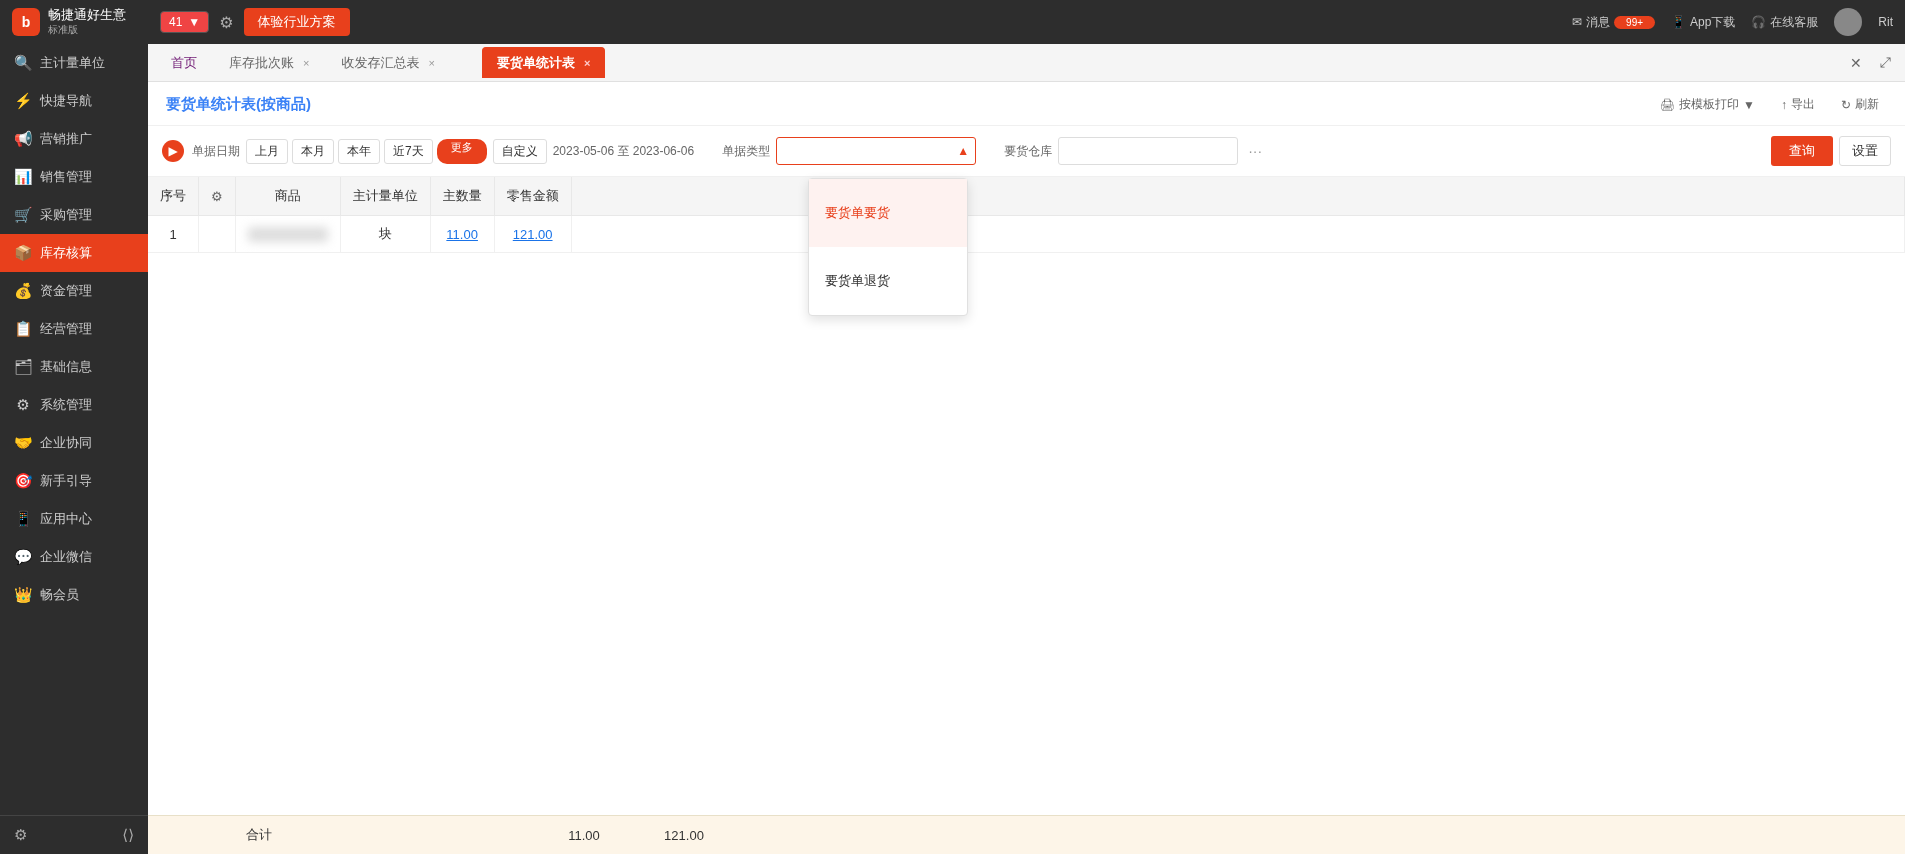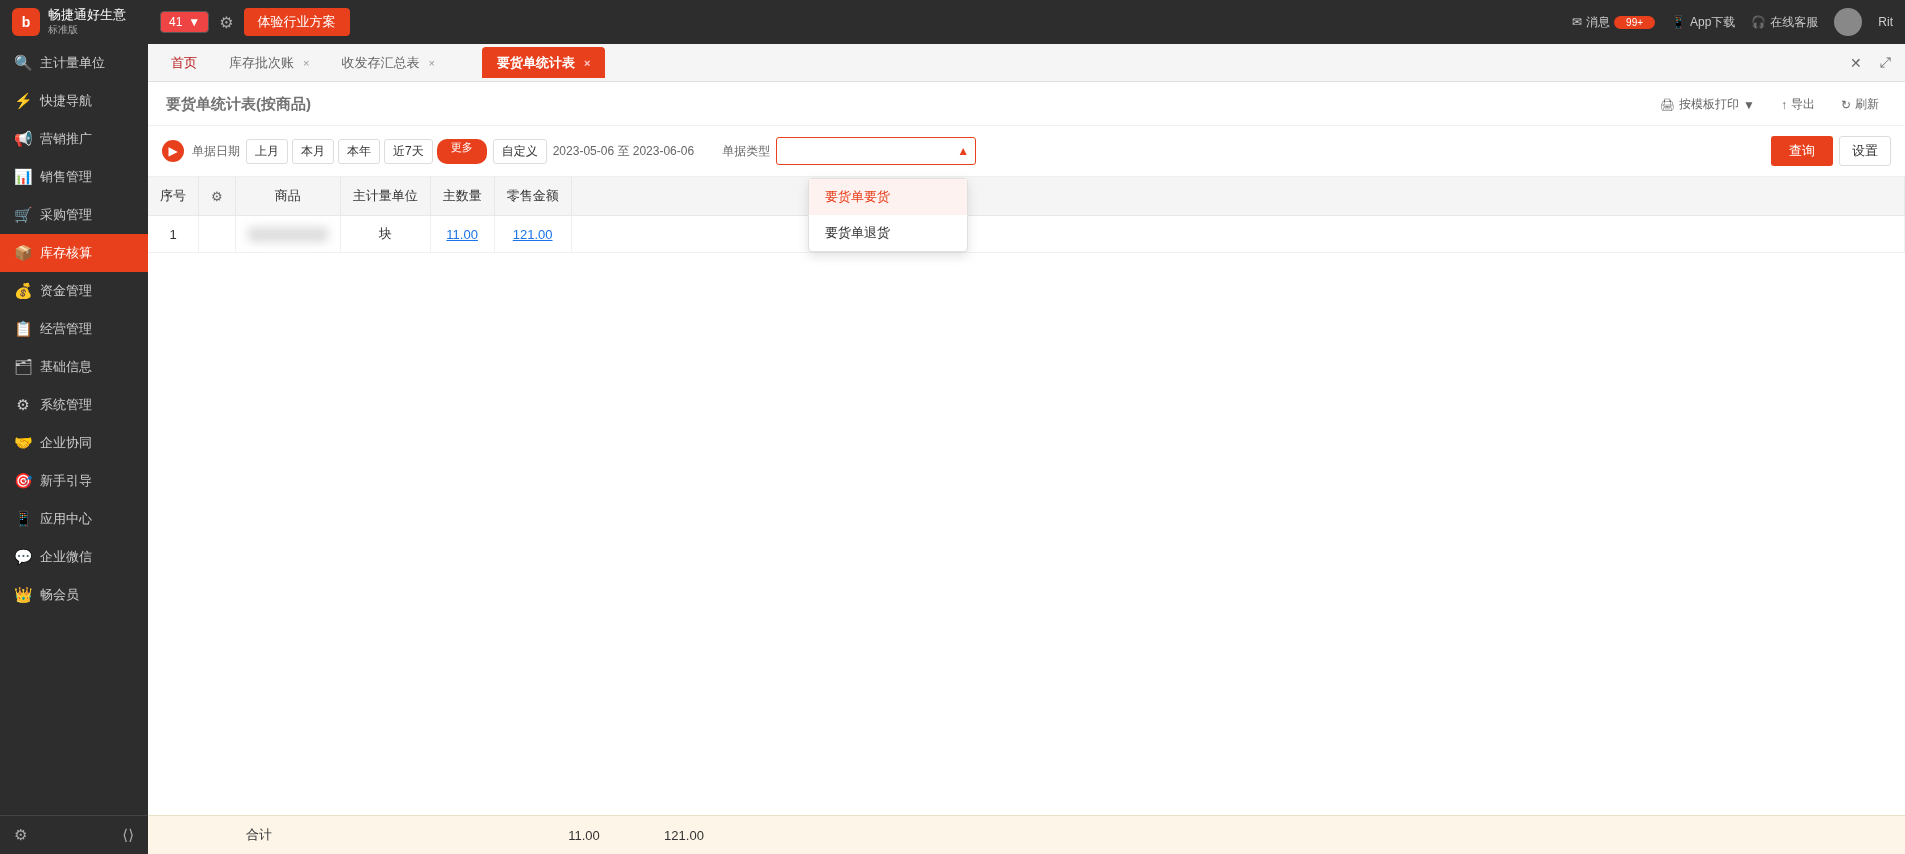--- a/index.html
+++ b/index.html
@@ -148,42 +148,42 @@
       font-size: 13px;
       color: #666;
       cursor: pointer;
       border-radius: 4px 4px 0 0;
       border: 1px solid transparent;
       border-bottom: none;
       margin-right: 2px;
       background: transparent;
     }
     .tab-item.active { background: #fff; border-color: #e0e0e0; color: #333; font-weight: 700; margin-left: 30px; }
-    .tab-item.home { color: #b91c1c; }
+    .tab-item.home { color: #701a75; }
     .tab-close { font-size: 11px; color: #999; margin-left: 4px; cursor: pointer; }
     .tab-bar-right { margin-left: auto; display: flex; align-items: center; gap: 6px; }
     .tab-bar-btn { font-size: 14px; color: #666; cursor: pointer; padding: 3px 6px; }
 
     
     .page-content {
       flex: 1;
       display: flex;
       flex-direction: column;
       overflow: hidden;
       padding: 0;
     }
 
     
     .page-header {
       display: flex; align-items: center; justify-content: space-between;
       padding: 10px 18px 8px;
       border-bottom: 1px solid #f0f0f0;
       flex-shrink: 0;
     }
-    .page-title { font-size: 15px; font-weight: 600; color: #737373; }
+    .page-title { font-size: 15px; font-weight: 600; color: #3b82f6; }
     .page-actions { display: flex; align-items: center; gap: 10px; }
     .action-btn {
       display: flex; align-items: center; gap: 4px;
       font-size: 12px; color: #666; cursor: pointer;
       padding: 4px 8px; border-radius: 3px;
     }
 
     
     .filter-bar {
       display: flex;
@@ -269,21 +269,21 @@
       position: absolute;
       top: 52px; left: 660px;
       background: #fff;
       border: 1px solid #e0e0e0;
       border-radius: 4px;
       box-shadow: 0 4px 12px rgba(0,0,0,0.12);
       min-width: 160px;
       z-index: 100;
     }
     .dropdown-item {
-      padding: 9px 16px;
+      padding: 25px 16px;
       font-size: 13px;
       cursor: pointer;
       color: #333;
     }
     .dropdown-item.selected { background: #fef2f0; color: #e8401c; }
 
     
     .table-area {
       flex: 1;
       overflow: auto;
@@ -516,20 +516,27 @@
         </div>
 
         <div class="filter-type-group">
           <span class="filter-label">单据类型</span>
           <div class="type-select-box">
             <input class="type-select-input" type="text" value="" style="">
             <span class="type-select-arrow">▲</span>
           </div>
         </div>
 
+        <div class="warehouse-group">
+          <span class="filter-label">要货仓库</span>
+          <div class="warehouse-input">
+            <span></span>
+          </div>
+          <span class="more-dots">···</span>
+        </div>
 
         <div class="filter-right-btns">
           <button class="query-btn">查询</button>
           <button class="settings-btn">设置</button>
         </div>
 
         <div class="dropdown-overlay">
           <div class="dropdown-item selected">要货单要货</div>
           <div class="dropdown-item">要货单退货</div>
         </div>

